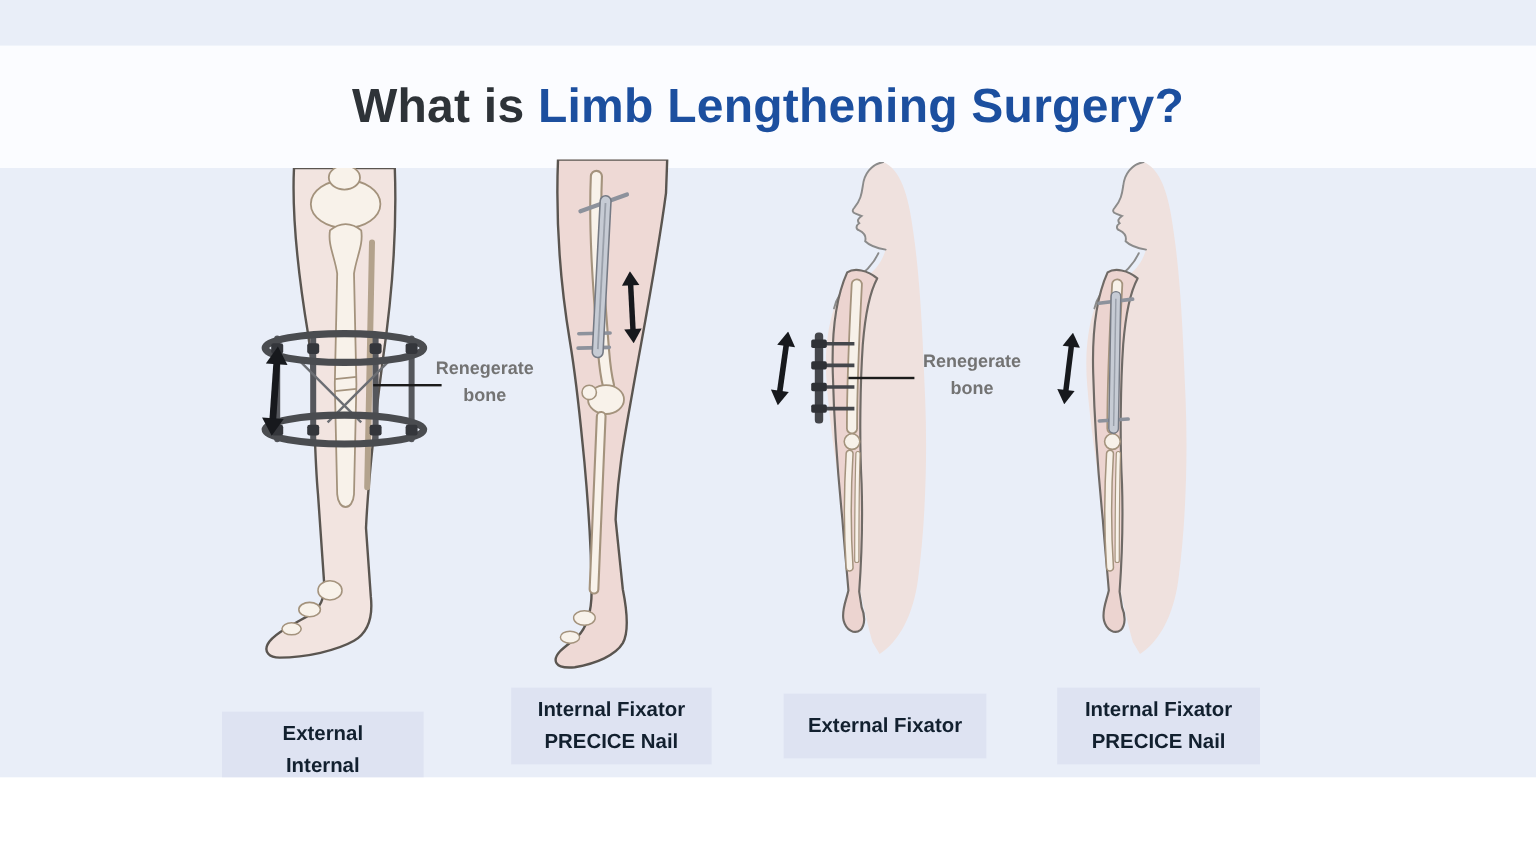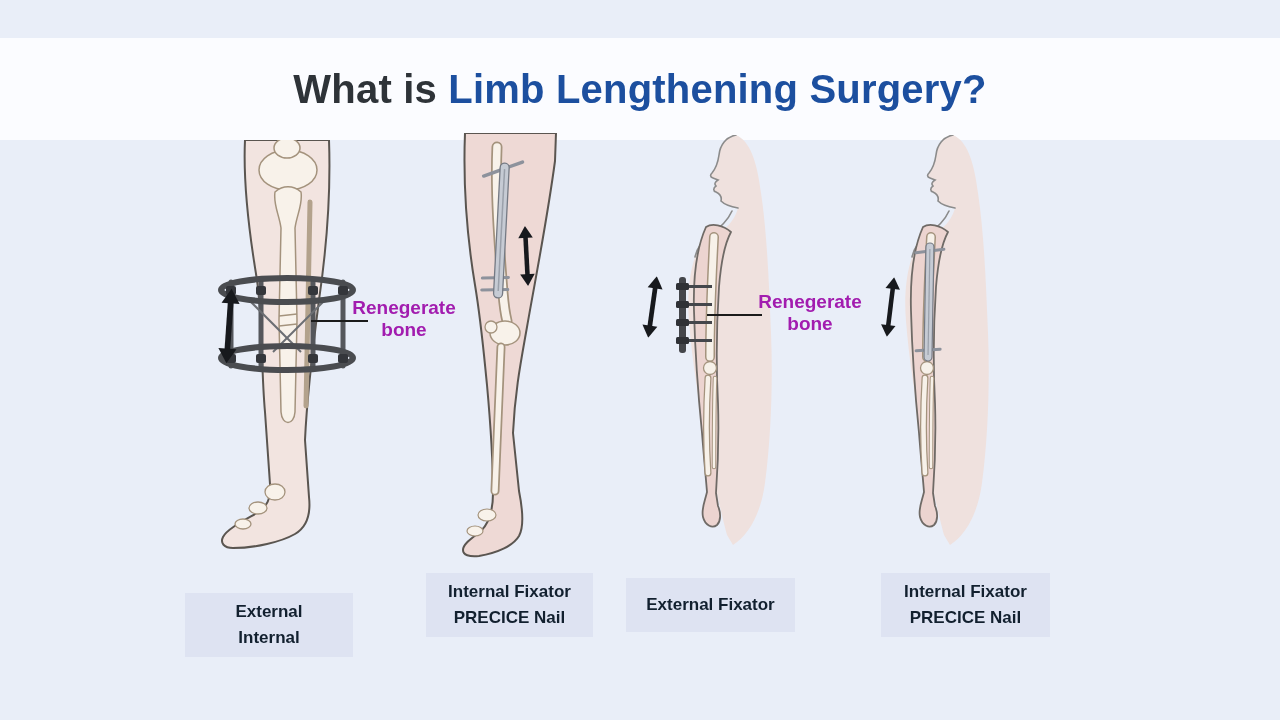--- a/index.html
+++ b/index.html
@@ -1,17 +1,17 @@
 <!DOCTYPE html>
 <html style="--background: #e9eef8; --header-background: #fbfcff; --title-text: #2e3338; --title-accent: #1c4f9f; --label-box-background: #dee3f2; --label-text: #12202f; --arrow: #17191d; --skin: #f0dfdb; --bone: #f8f2ea; --metal: #44464b;"><head>
 <meta charset="utf-8">
 <style>
   *{margin:0;padding:0;box-sizing:border-box}
   body{font-family:"Liberation Sans",sans-serif;background:#ffffff}
-  .canvas{position:relative;width:1280px;height:720px;background:var(--background,#e9eef8);overflow:hidden}
+  .canvas{position:relative;width:1280px;height:648px;background:var(--background,#e9eef8);overflow:hidden}
 
   .title-band{position:absolute;left:0;top:38px;width:100%;height:102px;
     background:var(--header-background,#fbfcff);display:flex;align-items:center;justify-content:center}
   h1{font-size:40px;font-weight:600;color:var(--title-text,#2e3338);letter-spacing:.2px;white-space:nowrap}
   h1 .accent{color:var(--title-accent,#1c4f9f);font-weight:700}
 
   .fig{position:absolute}
   .fig svg{display:block;width:100%;height:100%}
   #fig1{left:213px;top:140px;width:150px;height:412px}
   #fig2{left:455px;top:133px;width:105px;height:428px}
@@ -21,33 +21,33 @@
   .arrow{position:absolute}
   .arrow svg{display:block;width:100%;height:100%}
   #arrow1{left:216px;top:288px;width:26px;height:76px;transform:rotate(4deg)}
   #arrow2{left:515px;top:226px;width:23px;height:60px;transform:rotate(-3deg)}
   #arrow3{left:641px;top:276px;width:23px;height:62px;transform:rotate(8deg)}
   #arrow4{left:879px;top:277px;width:23px;height:60px;transform:rotate(7deg)}
 
   .ann-line{position:absolute;height:2px;background:#1b1b1b}
   #ann-line-left{left:311px;top:320px;width:57px}
   #ann-line-right{left:707px;top:314px;width:55px}
-  .ann-text{position:absolute;width:104px;text-align:center;font-size:19px;font-weight:600;
-    color:#a21caf;line-height:22px}
+  .ann-text{position:absolute;width:104px;text-align:center;font-size:15px;font-weight:600;
+    color:#737373;line-height:22px}
   #ann-text-left{left:352px;top:297px}
   #ann-text-right{left:758px;top:291px}
 
   .label-box{position:absolute;background:var(--label-box-background,#dee3f2);
     color:var(--label-text,#12202f);display:flex;flex-direction:column;align-items:center;
     justify-content:center;text-align:center;font-size:17px;line-height:26px}
   .label-box .l1{font-weight:600}
   .label-box .l2{font-weight:700}
   #label1{left:185px;top:593px;width:168px;height:64px}
   #label2{left:426px;top:573px;width:167px;height:64px}
-  #label3{left:626px;top:578px;width:169px;height:54px}
+  #label3{left:653px;top:578px;width:169px;height:54px}
   #label4{left:881px;top:573px;width:169px;height:64px}
 </style>
 </head>
 <body>
 
 <div class="canvas">
 
   <header class="title-band">
     <h1><span>What is</span> <span class="accent">Limb Lengthening Surgery?</span></h1>
   </header>

